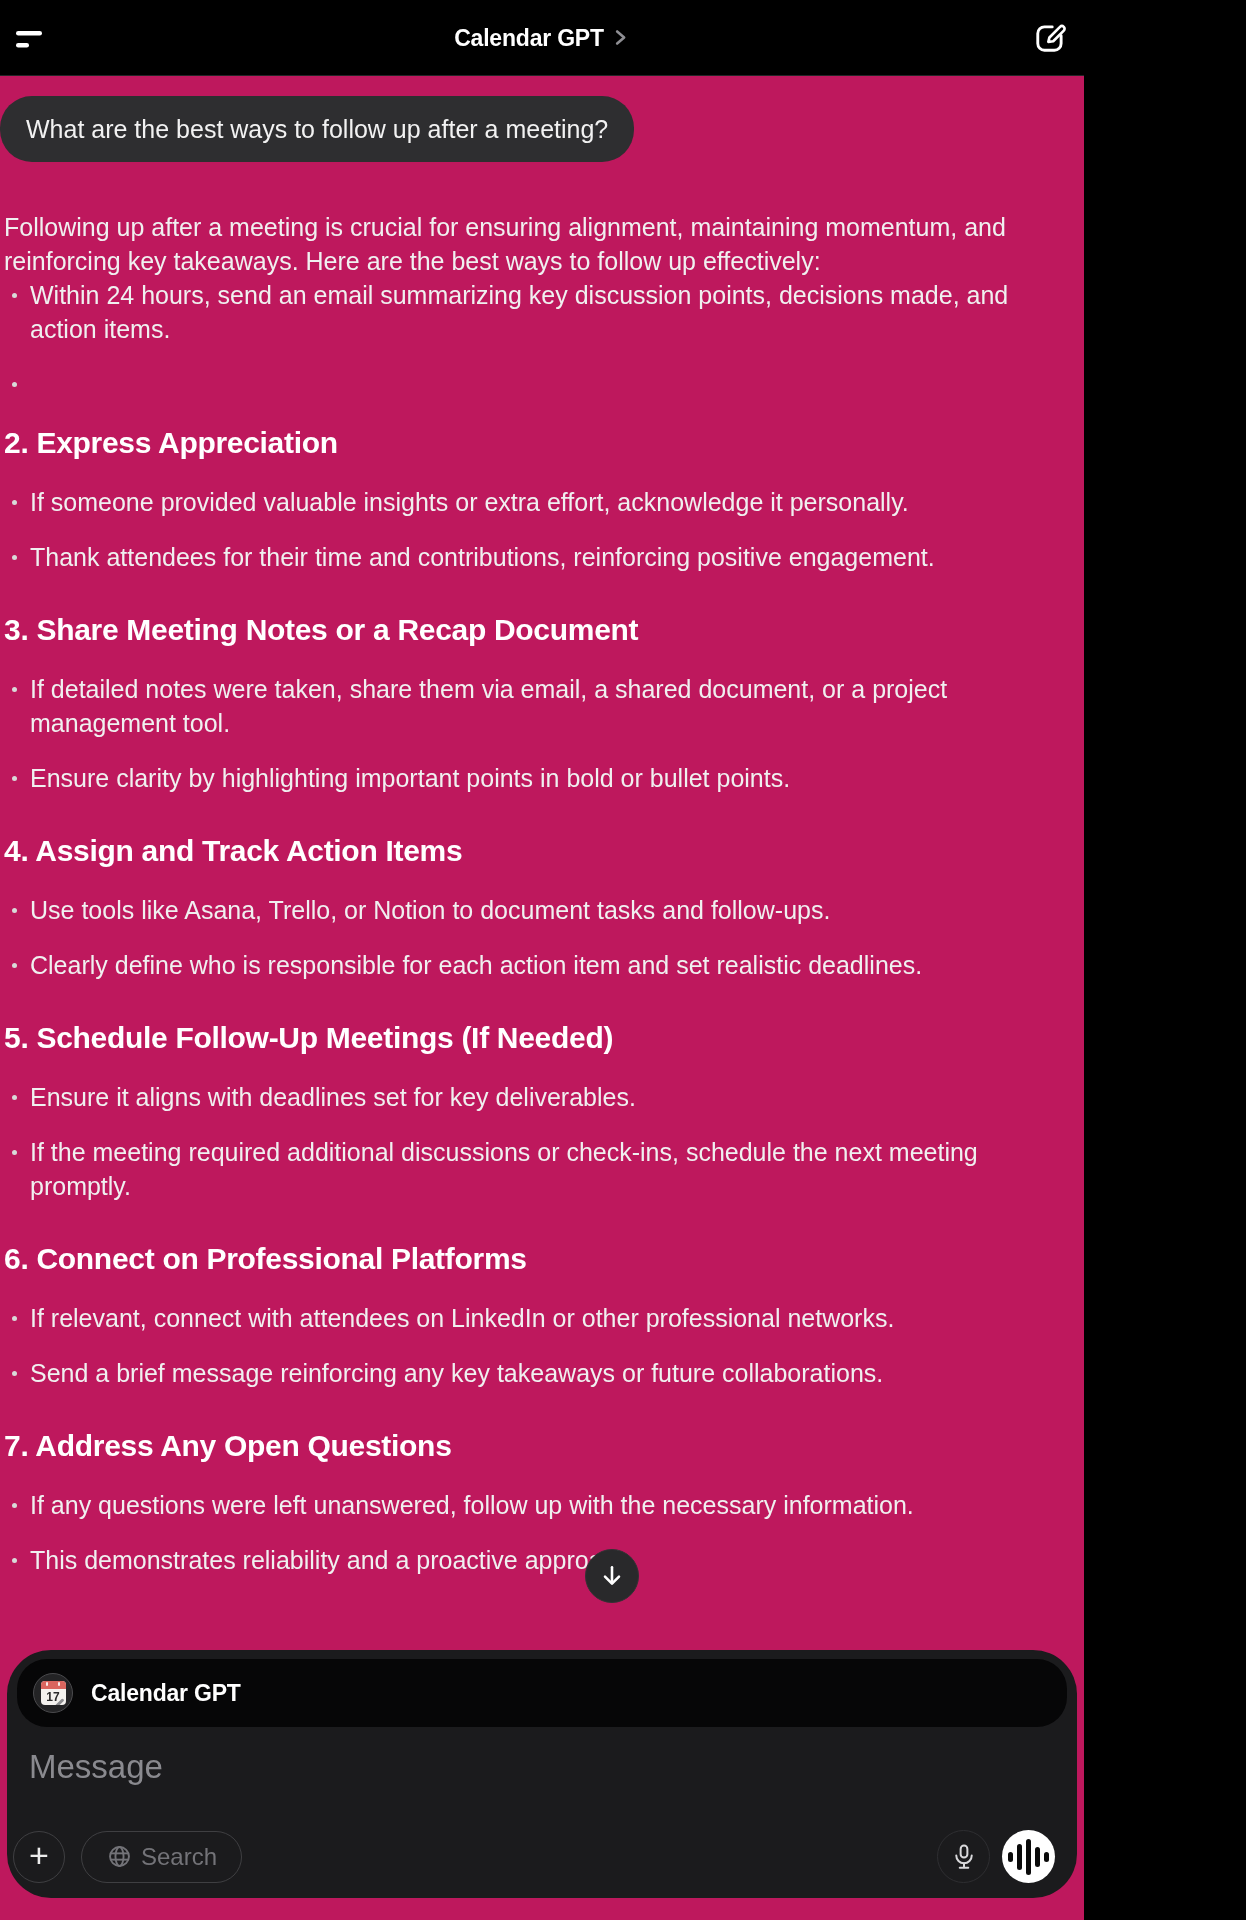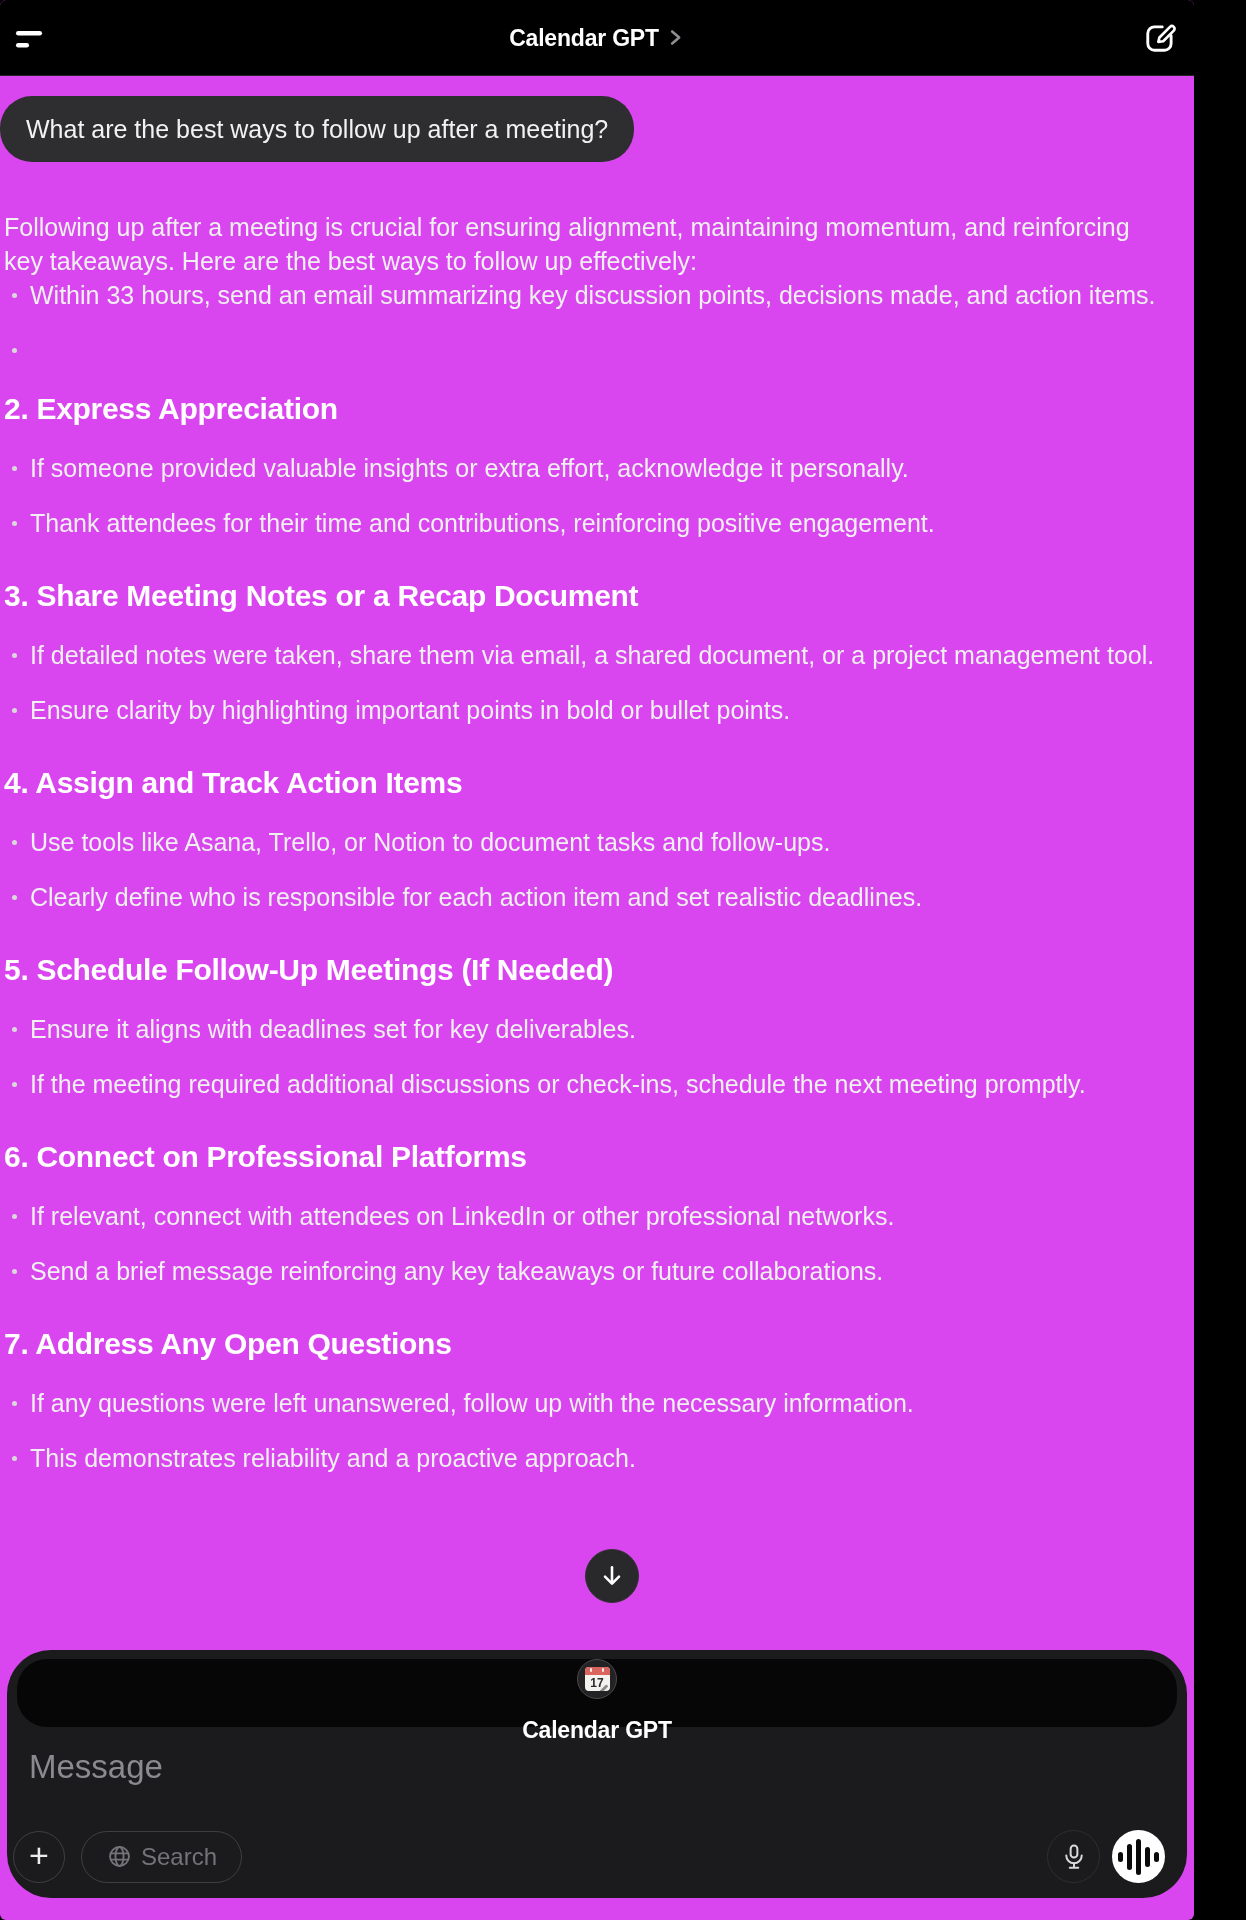--- a/index.html
+++ b/index.html
@@ -1,18 +1,18 @@
 <!DOCTYPE html>
 <html><head>
 <meta charset="utf-8">
 <style>
   html,body{margin:0;padding:0;background:#000;}
   .screen{
-    position:relative;width:1194px;height:1920px;background:#d946ef;overflow:hidden;
-    font-family:"Liberation Sans","DejaVu Sans",sans-serif;color:#f0f0f0;border-radius:6px;
+    position:relative;width:1084px;height:1920px;background:#be185d;overflow:hidden;
+    font-family:"Liberation Sans","DejaVu Sans",sans-serif;color:#f0f0f0;
   }
   
   header{
     position:relative;height:76px;display:flex;align-items:center;
     padding:0 14px;border-bottom:1px solid #252527;background:#000;box-sizing:border-box;
   }
   .icon-btn{background:none;border:none;padding:0;cursor:pointer;display:flex;align-items:center;justify-content:center;}
   .title-wrap{
     position:absolute;left:50%;top:50%;transform:translate(-50%,-50%);
     display:flex;align-items:center;gap:6px;background:none;border:none;cursor:pointer;
@@ -40,21 +40,21 @@
     cursor:pointer;z-index:6;padding:0;
   }
   
   .composer{
     position:absolute;left:7px;right:7px;top:1650px;height:248px;
     background:#1b1b1d;border-radius:44px;z-index:5;
   }
   .gpt-bar{
     position:absolute;left:10px;right:10px;top:9px;height:68px;background:#060607;
     border-radius:30px;display:flex;align-items:center;padding:0 16px;gap:18px;
-    box-sizing:border-box;border:none;cursor:pointer;flex-direction:column;
+    box-sizing:border-box;border:none;cursor:pointer;
   }
   .gpt-name{font-size:23px;font-weight:700;color:#fff;letter-spacing:-0.2px;}
   .avatar{
     flex:none;width:40px;height:40px;border-radius:50%;background:#232325;border:1px solid #4a4a4d;
     display:flex;align-items:center;justify-content:center;box-sizing:border-box;position:relative;
   }
   .cal{width:25px;height:24px;border-radius:4px;background:#f4f2ef;overflow:hidden;position:relative;}
   .cal-top{height:8px;background:#d9655e;display:flex;justify-content:space-around;align-items:center;}
   .cal-top i{display:block;width:2px;height:4px;background:#f8e9e7;border-radius:1px;margin-top:-3px;}
   .cal-day{font-size:12px;font-weight:700;color:#2b2b2b;text-align:center;line-height:15px;}
@@ -123,21 +123,21 @@
       <div class="user-bubble">What are the best ways to follow up after a meeting?</div>
     </div>
 
     <div class="assistant">
       <p class="intro">Following up after a meeting is crucial for ensuring alignment, maintaining momentum, and reinforcing key takeaways. Here are the best ways to follow up effectively:</p>
       <div id="sections">
   <section>
     <div class="bullets">
   <div class="bullet">
     <span class="dot"></span>
-    <span class="bullet-text">Within 33 hours, send an email summarizing key discussion points, decisions made, and action items.</span>
+    <span class="bullet-text">Within 24 hours, send an email summarizing key discussion points, decisions made, and action items.</span>
   </div>
 
   <div class="bullet">
     <span class="dot"></span>
   </div>
 </div>
   </section>
 
   <section>
     <h2>2. Express Appreciation</h2>

